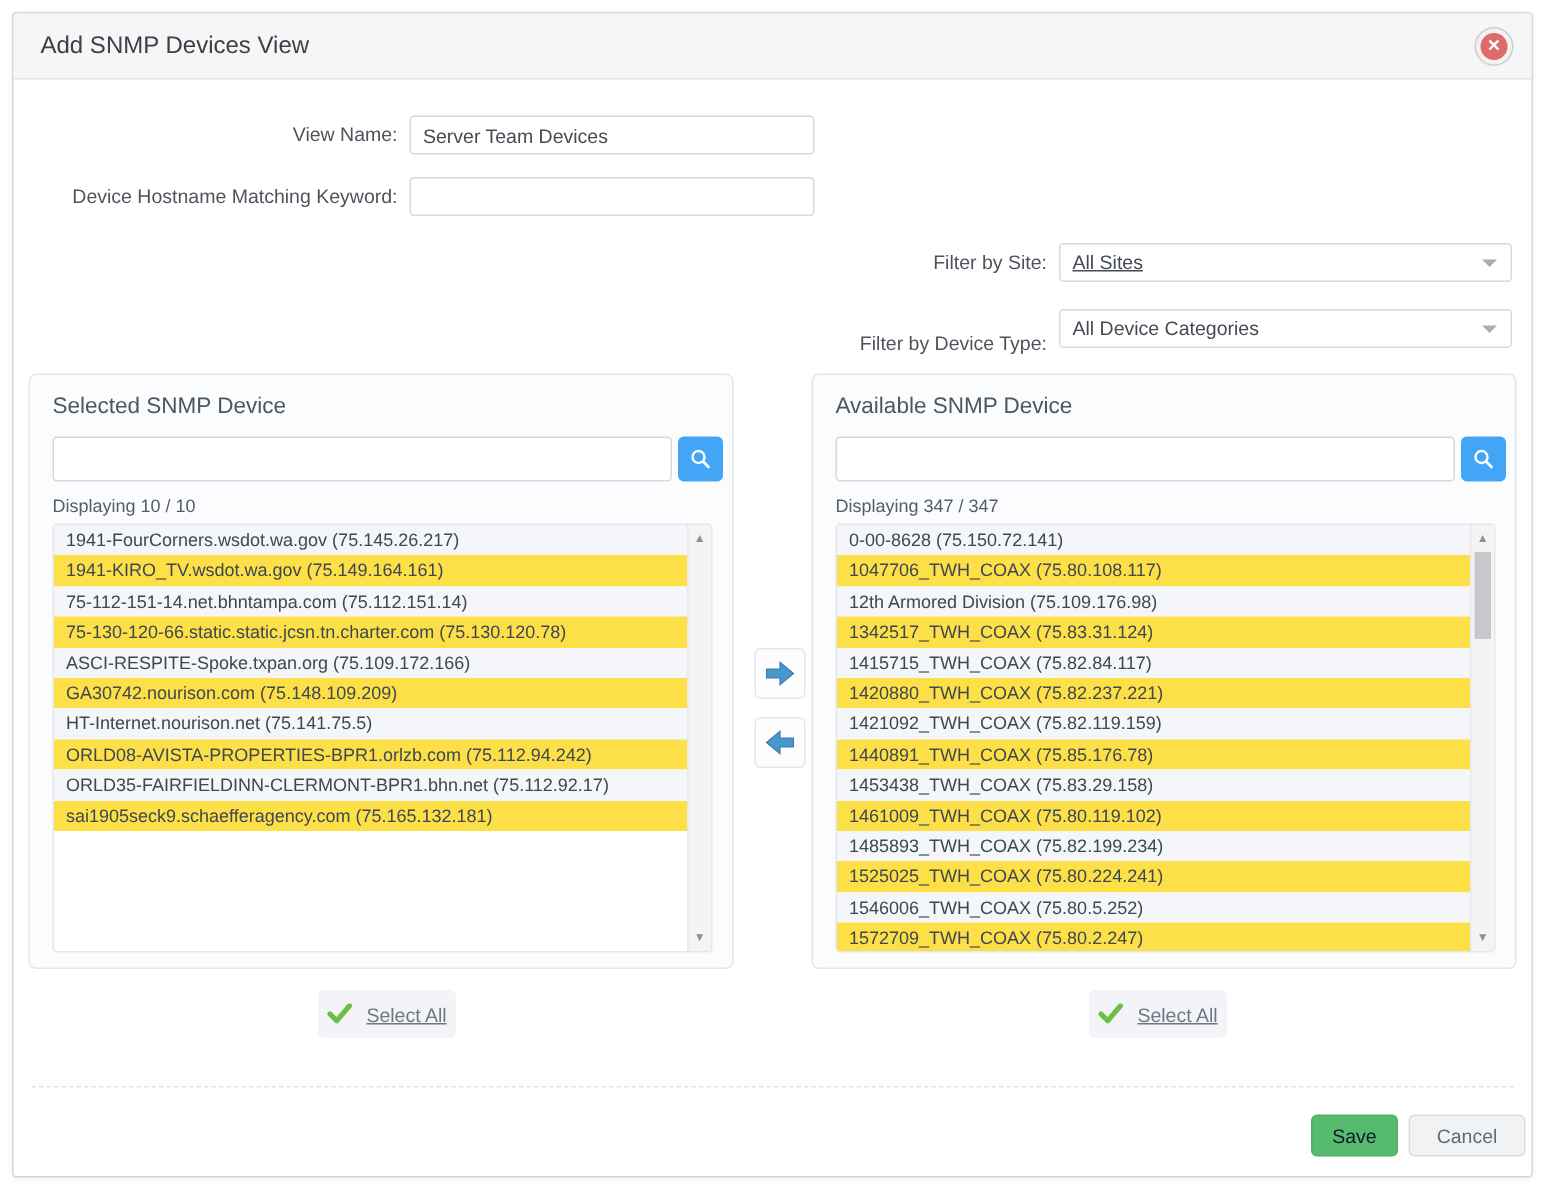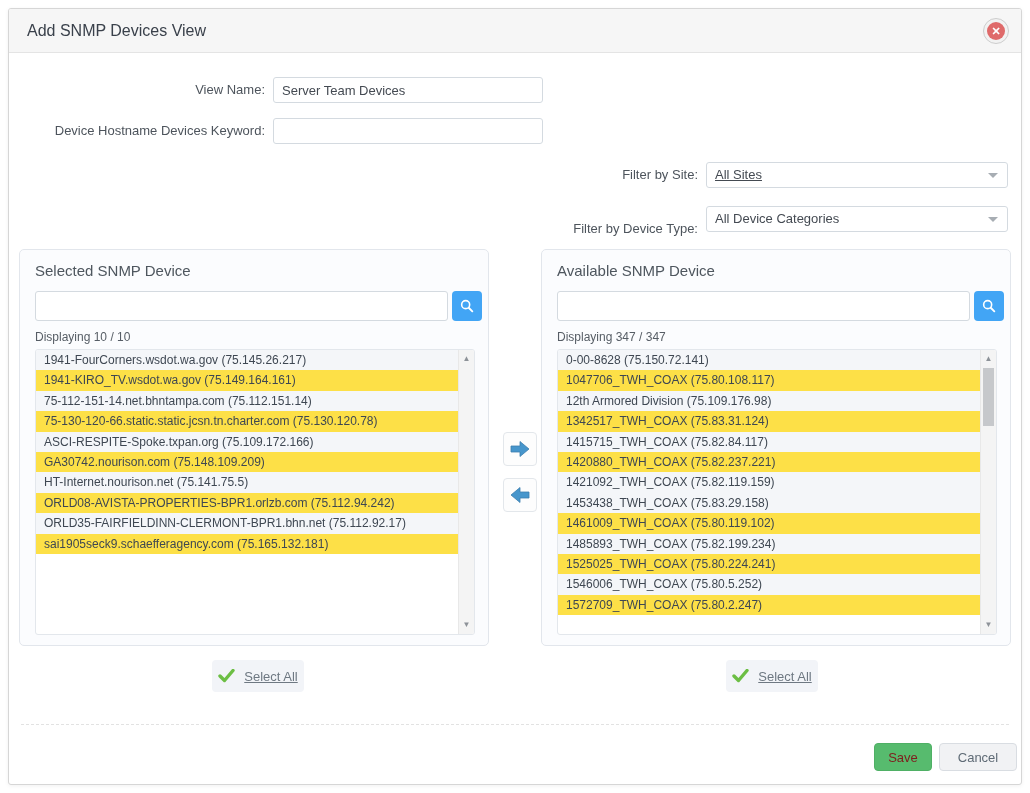--- a/index.html
+++ b/index.html
@@ -67,40 +67,40 @@
     border: none; border-radius: 4px; display: flex; align-items: center;
     justify-content: center; gap: 9px; cursor: pointer; }
   .select-all-btn span.lbl { font-size: 13px; color: #6e7882; text-decoration: underline; }
 
   .footer-divider { position: absolute; left: 12px; right: 12px; top: 715px;
     border-top: 1px dashed #e2e2e2; }
   .btn { position: absolute; top: 734px; height: 28px; border-radius: 4px;
     font-size: 13px; font-family: "Liberation Sans", sans-serif; cursor: pointer;
     display: flex; align-items: center; justify-content: center; }
   .btn-save { left: 865px; width: 58px; background: #57bb6e; border: 1px solid #4fb065;
-    color: #7f1d1d; }
+    color: #0f172a; }
   .btn-cancel { left: 930px; width: 78px; background: #f1f2f4; border: 1px solid #d9dde2;
     color: #5e6a75; }
 </style>
 </head>
 <body>
 
 <div class="dialog">
 
   <div class="titlebar">
     <h1>Add SNMP Devices View</h1>
   </div>
   <div class="close-btn">
     <div class="inner">✕</div>
   </div>
 
   <div class="field-label" style="left:0; top:68px; width:256px;">View Name:</div>
   <input class="text-input" style="left: 264px; top: 68px; width: 270px;" type="text" value="Server Team Devices">
 
-  <div class="field-label" style="left:0; top:109px; width:256px;">Device Hostname Devices Keyword:</div>
+  <div class="field-label" style="left:0; top:109px; width:256px;">Device Hostname Matching Keyword:</div>
   <input class="text-input" style="left: 264px; top: 109px; width: 270px;" type="text" value="">
 
   <div class="field-label" style="left:389px; top:153px; width:300px;">Filter by Site:</div>
   <div class="select-box" style="left:697px; top:153px; width:302px;text-decoration:underline;">
     <span>All Sites</span>
     <span class="select-caret"></span>
   </div>
 
   <div class="field-label" style="left:389px; top:207px; width:300px;">Filter by Device Type:</div>
   <div class="select-box" style="left:697px; top:197px; width:302px;">
@@ -150,20 +150,21 @@
     <div class="displaying">Displaying 347 / 347</div>
     <div class="listbox">
       <div class="list-rows">
           <div class="list-row odd">0-00-8628 (75.150.72.141)</div>
           <div class="list-row even">1047706_TWH_COAX (75.80.108.117)</div>
           <div class="list-row odd">12th Armored Division (75.109.176.98)</div>
           <div class="list-row even">1342517_TWH_COAX (75.83.31.124)</div>
           <div class="list-row odd">1415715_TWH_COAX (75.82.84.117)</div>
           <div class="list-row even">1420880_TWH_COAX (75.82.237.221)</div>
           <div class="list-row odd">1421092_TWH_COAX (75.82.119.159)</div>
+          <div class="list-row even">1440891_TWH_COAX (75.85.176.78)</div>
           <div class="list-row odd">1453438_TWH_COAX (75.83.29.158)</div>
           <div class="list-row even">1461009_TWH_COAX (75.80.119.102)</div>
           <div class="list-row odd">1485893_TWH_COAX (75.82.199.234)</div>
           <div class="list-row even">1525025_TWH_COAX (75.80.224.241)</div>
           <div class="list-row odd">1546006_TWH_COAX (75.80.5.252)</div>
           <div class="list-row even">1572709_TWH_COAX (75.80.2.247)</div>
         </div>
       <div class="vscrollbar">
         <div class="sb-arrow up">▲</div>
         <div class="sb-thumb"></div>

